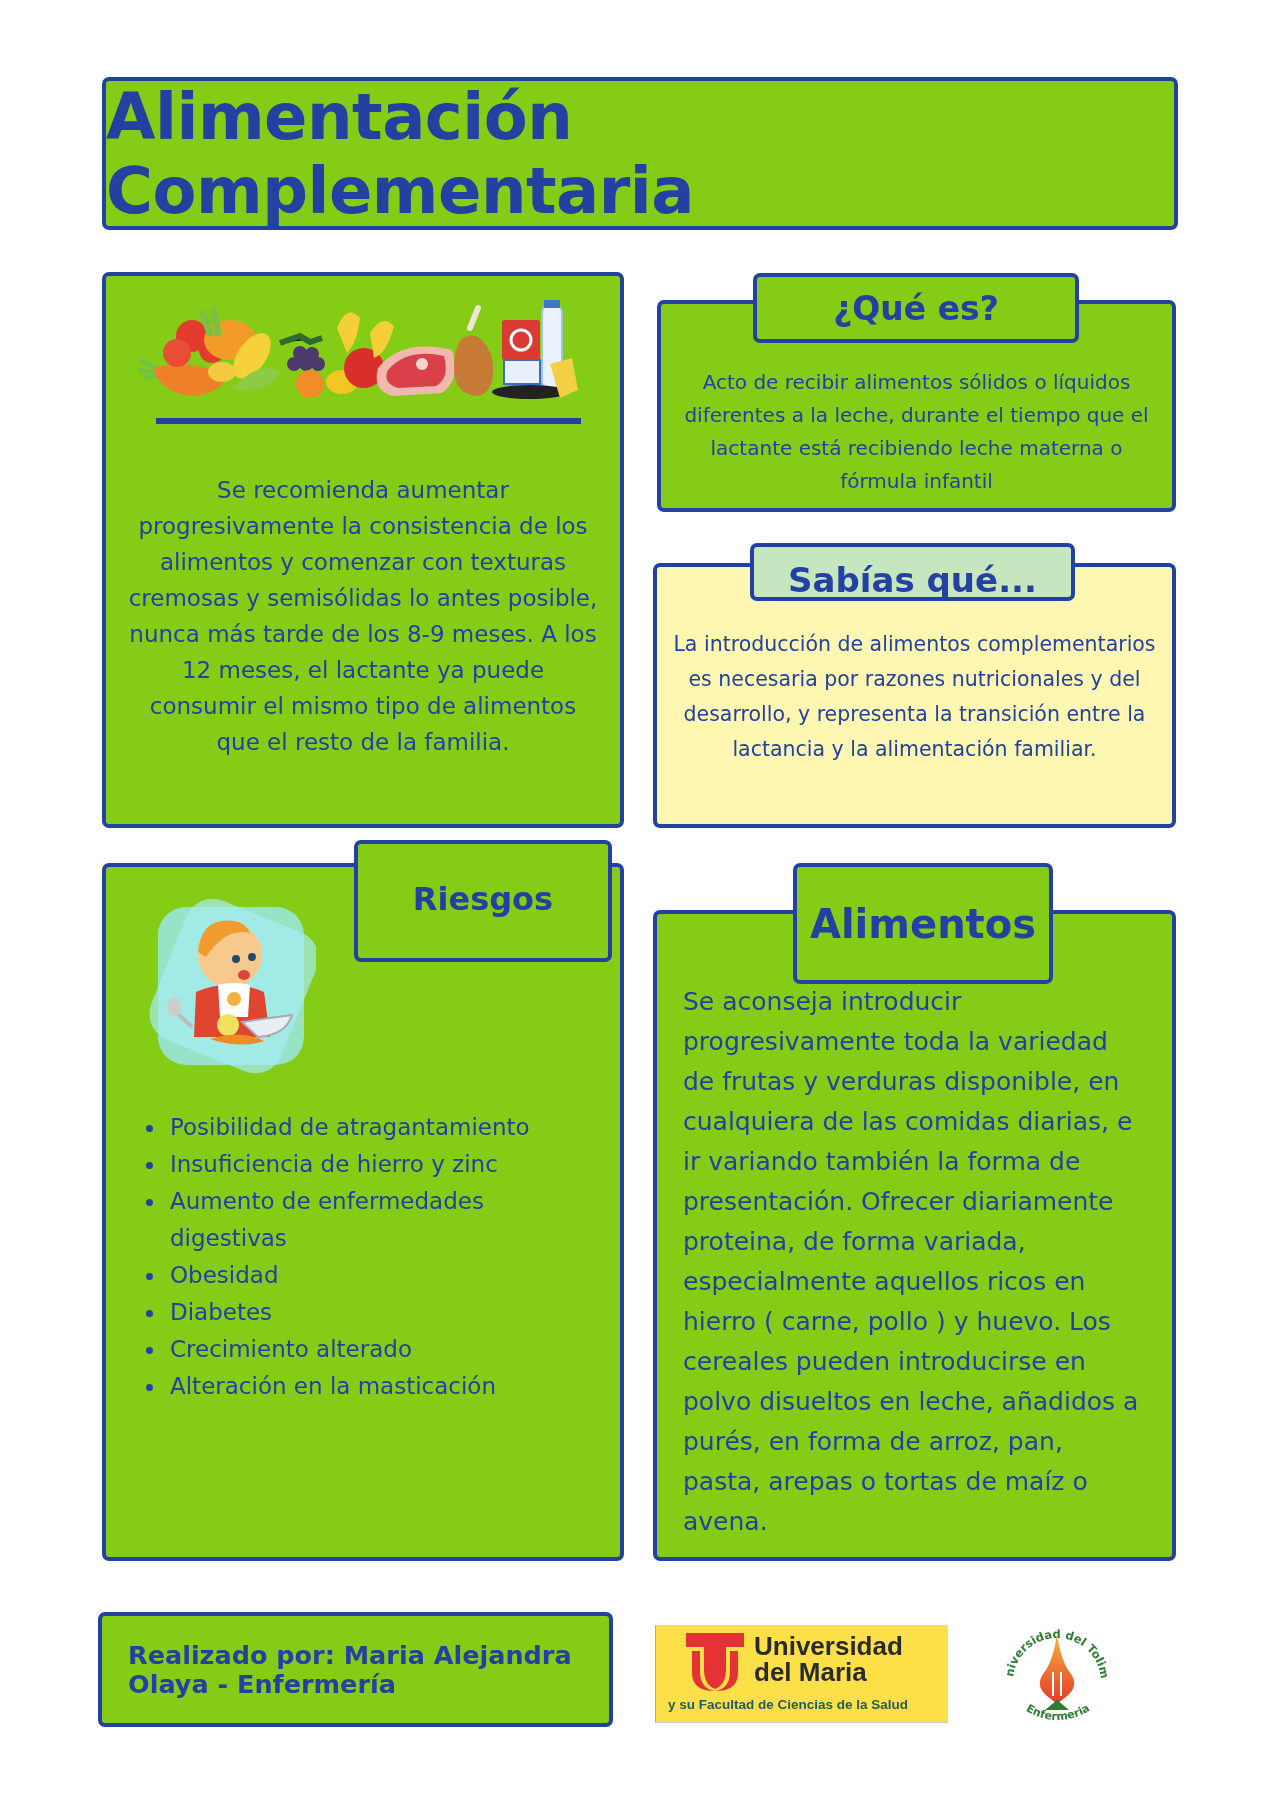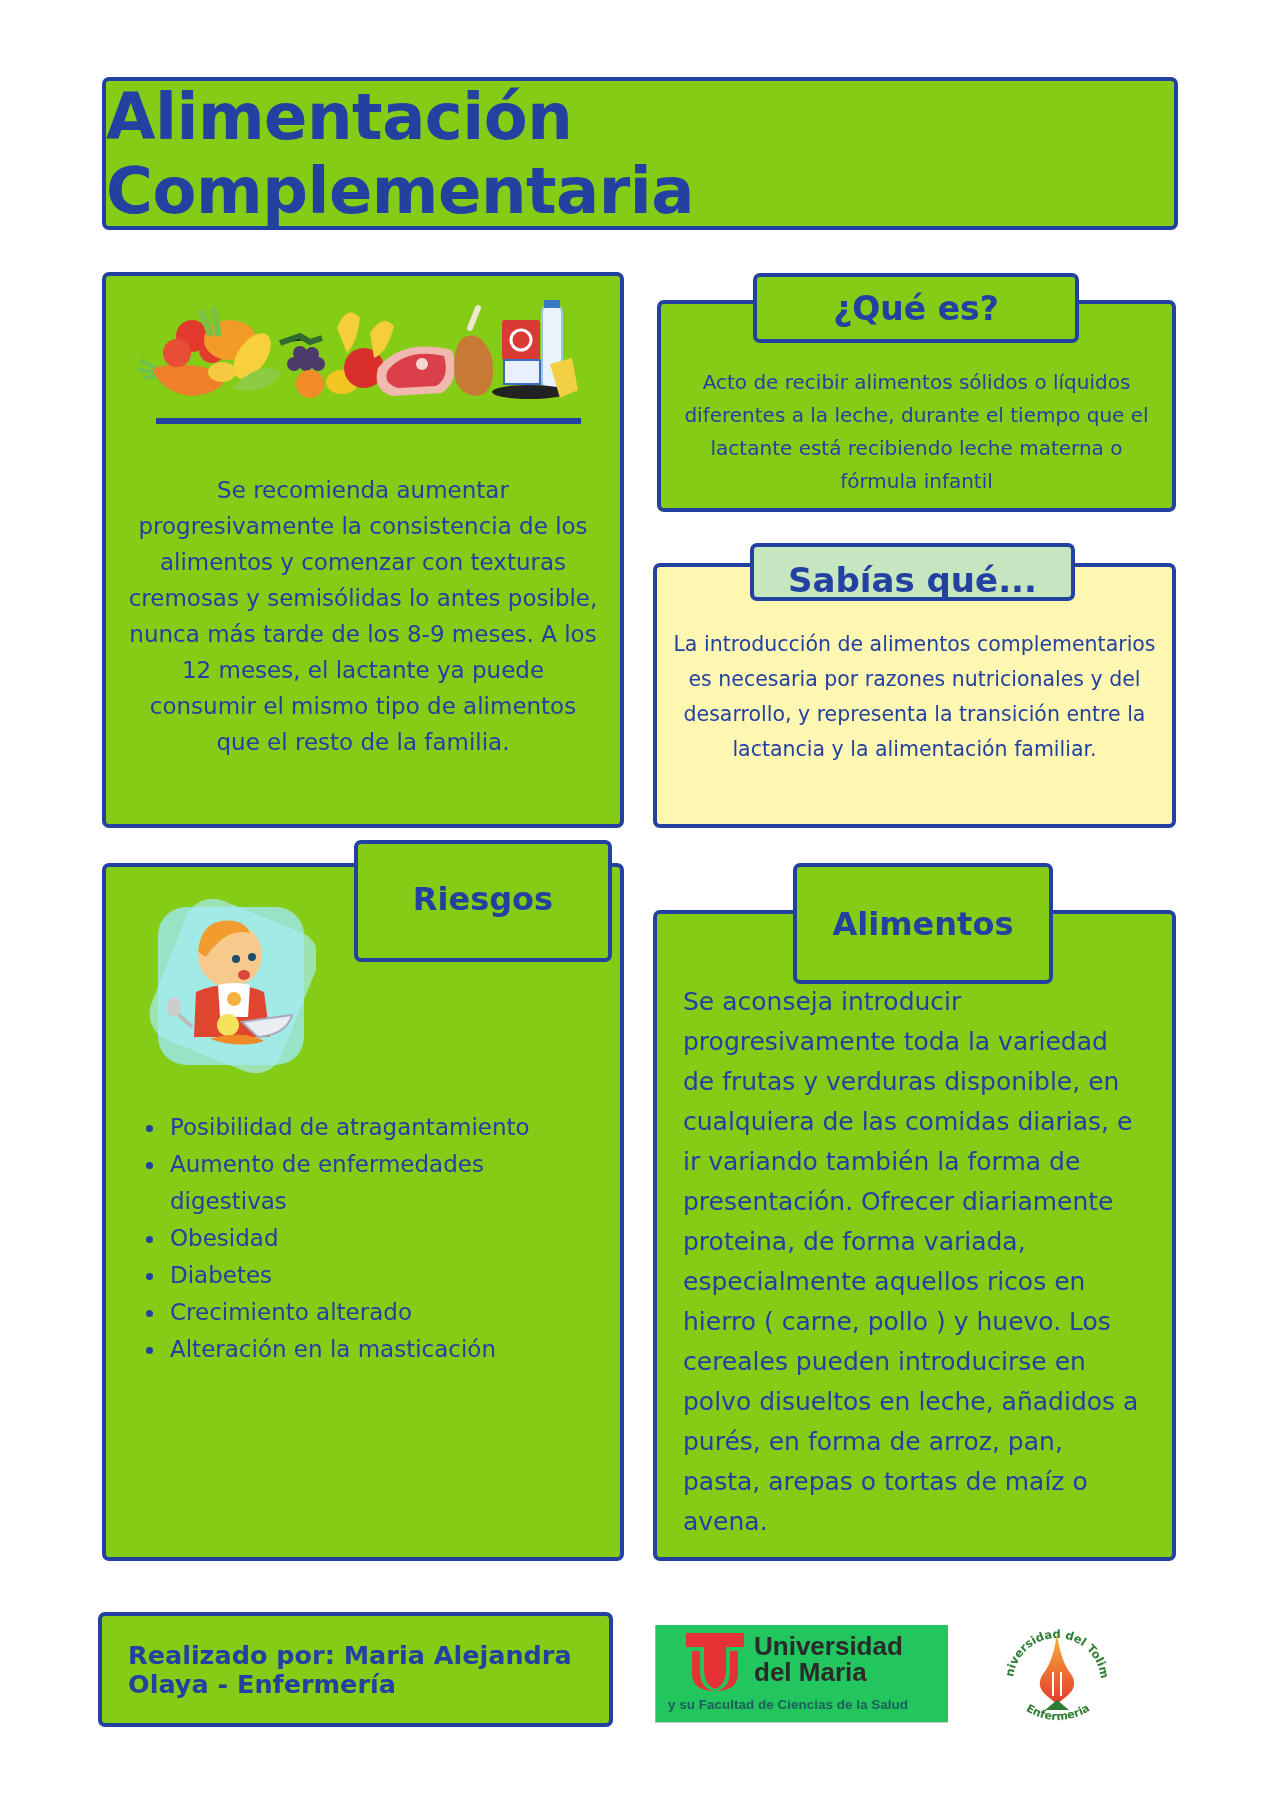--- a/index.html
+++ b/index.html
@@ -51,30 +51,30 @@
   #ries-list { position: absolute; left: 34px; top: 242px; margin: 0; padding: 0 0 0 30px;
     font-size: 23px; line-height: 37px; list-style: none; }
   #ries-list li { position: relative; }
   #ries-list li::before { content: ""; position: absolute; left: -24px; top: 16px; width: 7px; height: 7px;
     border-radius: 50%; background: #2341a0; }
 
   
   #ali-box { left: 653px; top: 910px; width: 523px; height: 651px; }
   #ali-tab { left: 793px; top: 863px; width: 260px; height: 121px;
     display: flex; align-items: center; justify-content: center; }
-  #ali-tab .h { font-size: 32px; }
+  #ali-tab .h { font-size: 40px; }
   #ali-text { position: absolute; left: 26px; right: 30px; top: 68px; font-size: 25px; line-height: 40px; }
 
   
   #foot-box { left: 98px; top: 1612px; width: 515px; height: 115px;
     display: flex; align-items: center; padding-left: 26px; box-sizing: border-box; }
   #foot-box .h { font-size: 25.5px; line-height: 29px; }
 
   #ut-logo { position: absolute; left: 655px; top: 1625px; width: 292px; height: 97px;
-    border-left: 1px solid #aaa; border-bottom: 1px solid #ccc; background: #22c55e; }
+    border-left: 1px solid #aaa; border-bottom: 1px solid #ccc; background: #fde047; }
   #ut-mark { position: absolute; left: 30px; top: 8px; width: 58px; height: 58px; }
   #ut-name { position: absolute; left: 98px; top: 8px; font-family: "Liberation Sans", sans-serif;
     font-weight: bold; font-size: 26px; line-height: 26px; color: #2a2a2a; }
   #ut-sub { position: absolute; left: 12px; top: 72px; font-family: "Liberation Sans", sans-serif;
     font-weight: bold; font-size: 13.5px; color: #1f5e5a; white-space: nowrap; }
 
   #enf-logo { position: absolute; left: 995px; top: 1612px; width: 125px; height: 125px; }
 </style>
 </head>
 <body>
@@ -161,20 +161,21 @@
     <path d="M72 88 Q88 84 104 88 L102 120 L74 120Z" fill="#fff"></path>
     <circle cx="88" cy="102" r="7" fill="#f3b23f"></circle>
     <path d="M30 115 L46 130" stroke="#bbb" stroke-width="4"></path>
       <ellipse cx="28" cy="110" rx="7" ry="10" fill="#ccc"></ellipse>
     <path d="M96 125 Q130 120 146 118 Q140 138 112 140Z" fill="#e8eef2" stroke="#aab" stroke-width="2"></path>
     <circle cx="82" cy="128" r="11" fill="#f2e25c"></circle>
     <path d="M64 142 Q96 132 118 144 Q94 152 64 142Z" fill="#f08a24"></path>
   </svg>
   <ul id="ries-list" class="txt">
     <li>Posibilidad de atragantamiento</li>
+    <li>Insuficiencia de hierro y zinc</li>
     <li style="width:330px">Aumento de enfermedades digestivas</li>
     <li>Obesidad</li>
     <li>Diabetes</li>
     <li>Crecimiento alterado</li>
     <li>Alteración en la masticación</li>
   </ul>
 </div>
 <div id="ries-tab" class="box">
   <span class="h bold">Riesgos</span>
 </div>

